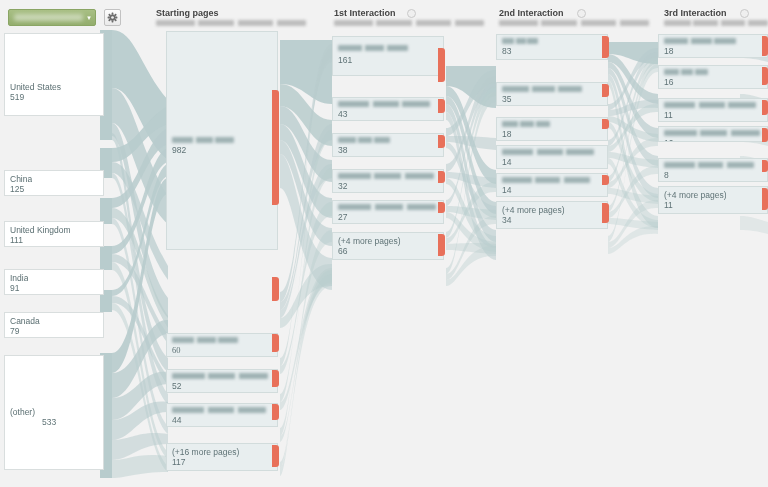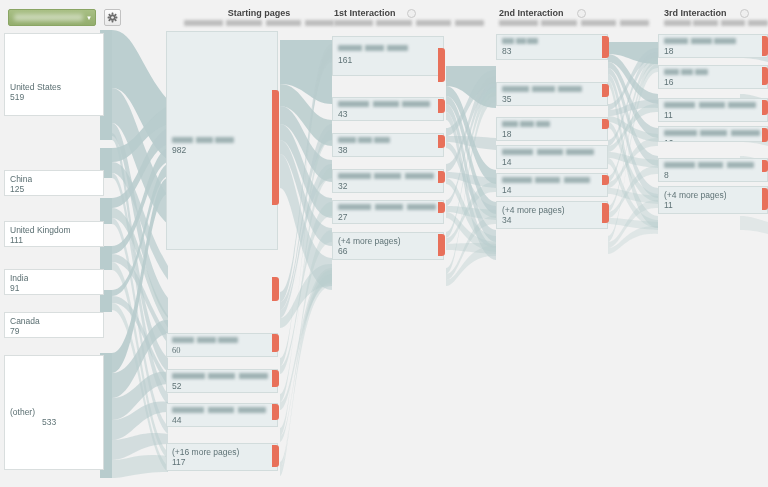--- a/index.html
+++ b/index.html
@@ -156,21 +156,21 @@
           <rect x="1.6" y="1.9" width="1.8" height="2.1" rx="0.4" transform="rotate(-45 2.5 2.9)"></rect>
           <rect x="7.6" y="7.1" width="1.8" height="2.1" rx="0.4" transform="rotate(-45 8.5 8.1)"></rect>
           <rect x="7.6" y="1.9" width="1.8" height="2.1" rx="0.4" transform="rotate(45 8.5 2.9)"></rect>
           <rect x="1.6" y="7.1" width="1.8" height="2.1" rx="0.4" transform="rotate(45 2.5 8.1)"></rect>
           <circle cx="5.5" cy="5.5" r="3.1"></circle>
         </g>
         <circle cx="5.5" cy="5.5" r="1.35" fill="#efefef"></circle>
       </svg>
     </div>
 
-    <div class="col-header" style="left:184px; width:150px;text-align:center;">
+    <div class="col-header" style="left:156px; width:150px;">
       <div class="ch-title">Starting pages</div>
       <div class="ch-sub"></div>
     </div>
 
     <div class="col-header" style="left:334px; width:150px;">
       <div class="ch-title">1st Interaction</div>
       <div class="ch-sub"></div>
       <span class="ch-info" style="left:73px;"></span>
     </div>
 

